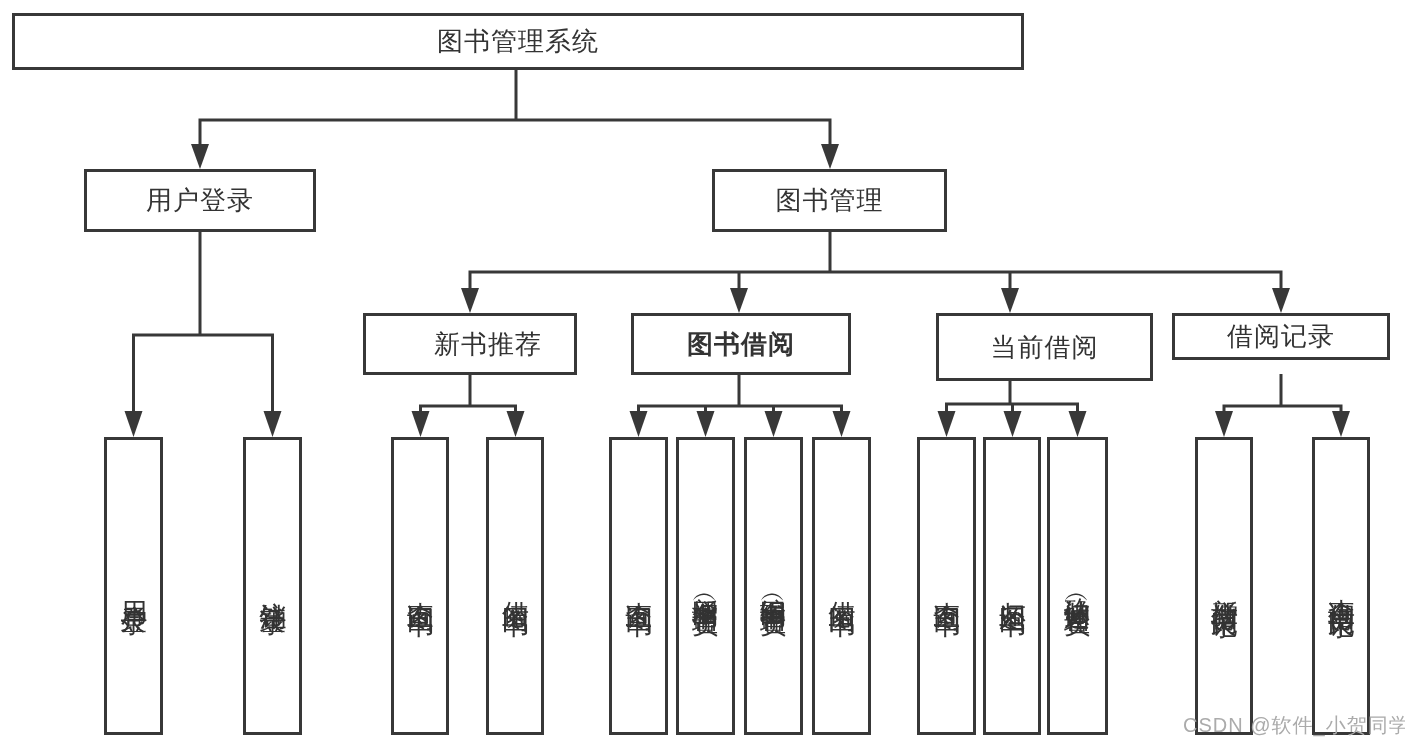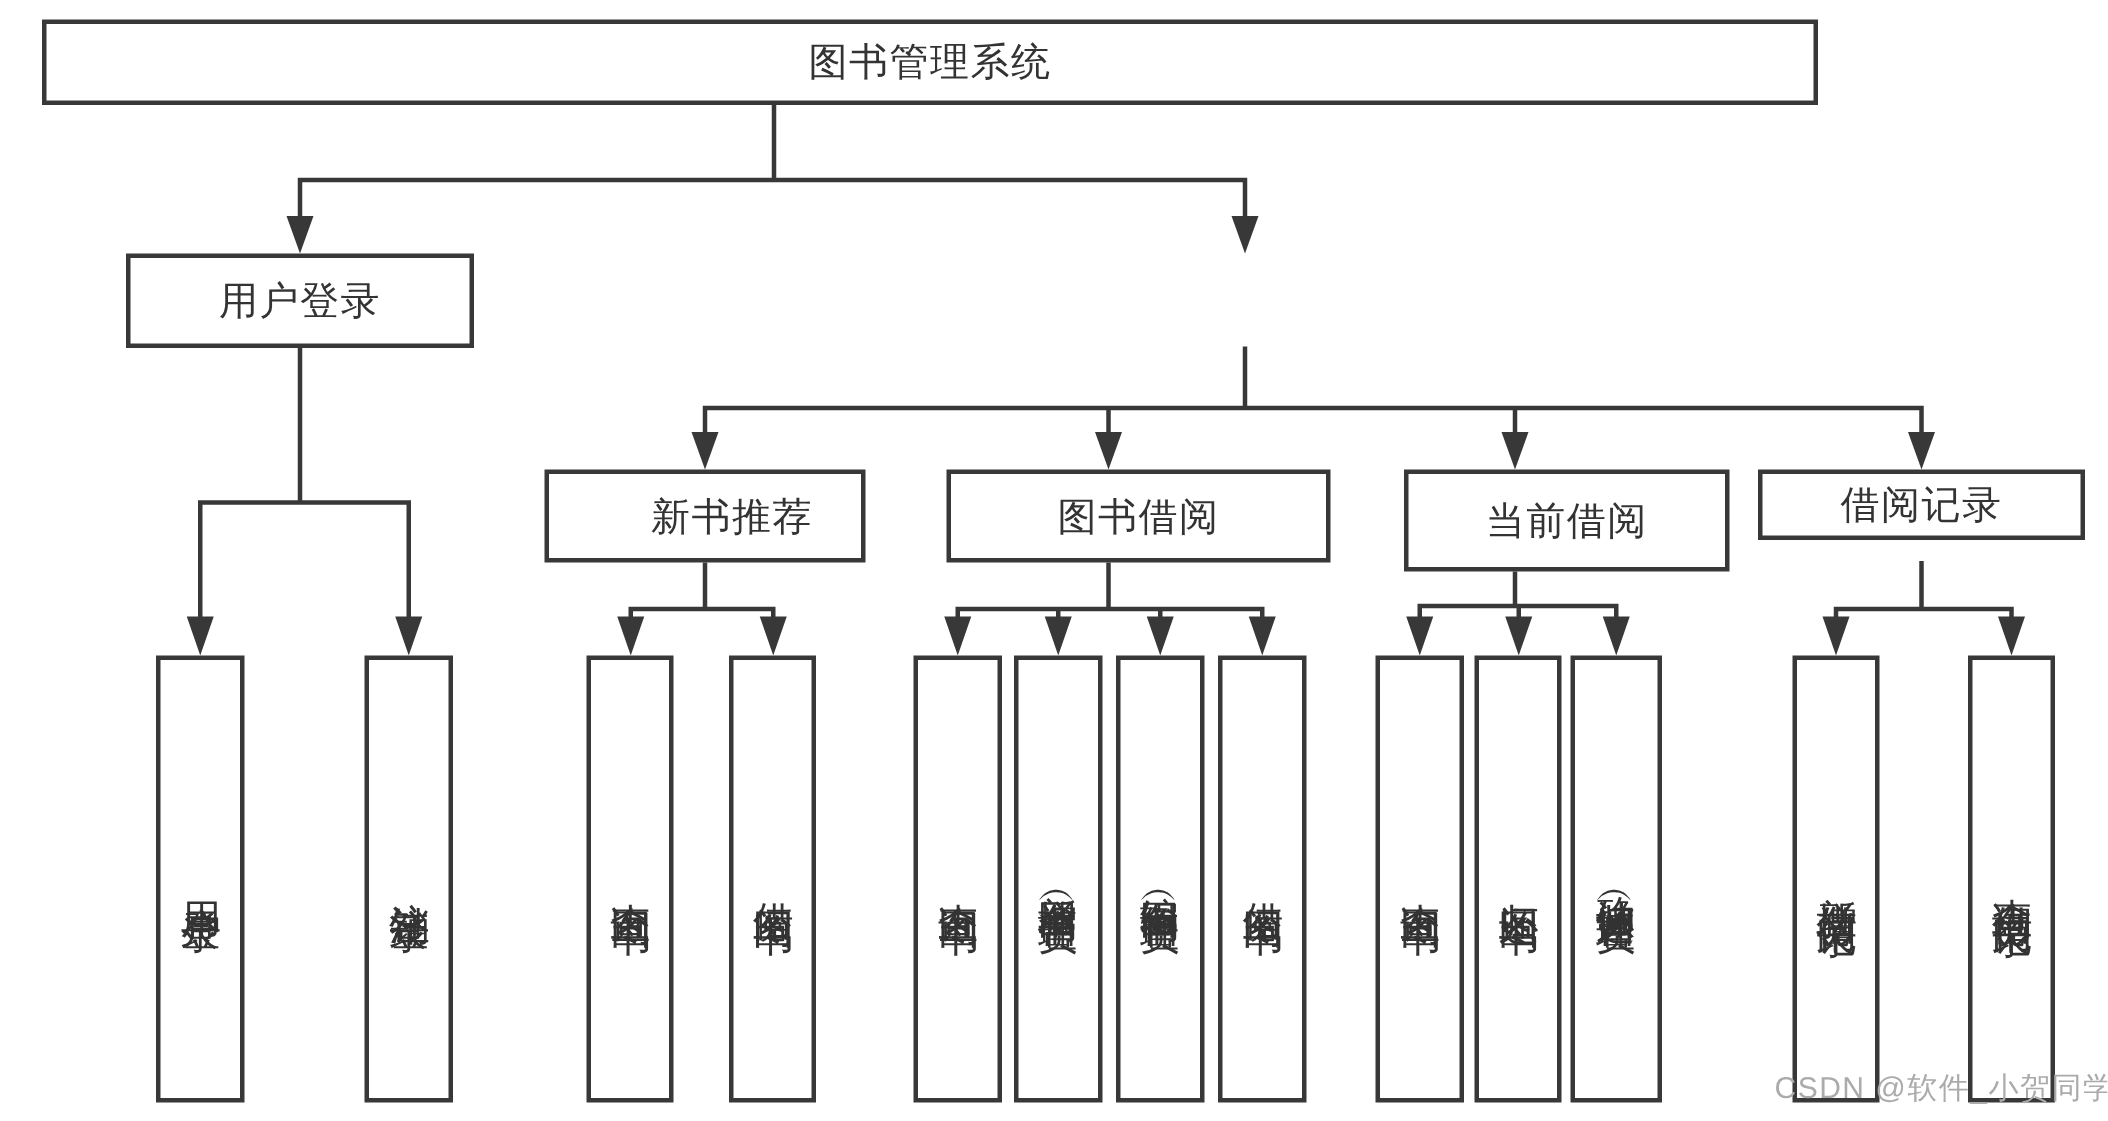--- a/index.html
+++ b/index.html
@@ -108,32 +108,35 @@
       <polygon class="head" points="1068.5,411 1086.5,411 1077.5,437"></polygon>
     </g>
 
     <g>
       <path class="wire" d="M1281,374 V406 M1222.5,406 H1342.5 M1224,406 V416 M1341,406 V416"></path>
       <polygon class="head" points="1215,411 1233,411 1224,437"></polygon>
       <polygon class="head" points="1332,411 1350,411 1341,437"></polygon>
     </g>
   </svg>
 
-  <div class="node hnode" style="left:12px; top:13px; width:1184px; height:57px;margin-left:16px;">
+  <div class="node hnode" style="left:12px; top:13px; width:1012px; height:57px;">
     <span>图书管理系统</span>
   </div>
 
   <div class="node hnode" style="left:84px; top:169px; width:232px; height:63px;">
     <span>用户登录</span>
   </div>
+  <div class="node hnode" style="left:712px; top:169px; width:235px; height:63px;">
+    <span>图书管理</span>
+  </div>
 
   <div class="node hnode" style="left:363px; top:313px; width:214px; height:62px;padding-left:36px;">
     <span>新书推荐</span>
   </div>
-  <div class="node hnode" style="left:631px; top:313px; width:256px; height:62px;">
+  <div class="node hnode" style="left:631px; top:313px; width:220px; height:62px;font-weight:bold;">
     <span>图书借阅</span>
   </div>
   <div class="node hnode" style="left:936px; top:313px; width:217px; height:68px;">
     <span>当前借阅</span>
   </div>
   <div class="node hnode" style="left:1172px; top:313px; width:218px; height:47px;">
     <span>借阅记录</span>
   </div>
 
   <div class="node leaf" style="left:104px; width:59px;">

